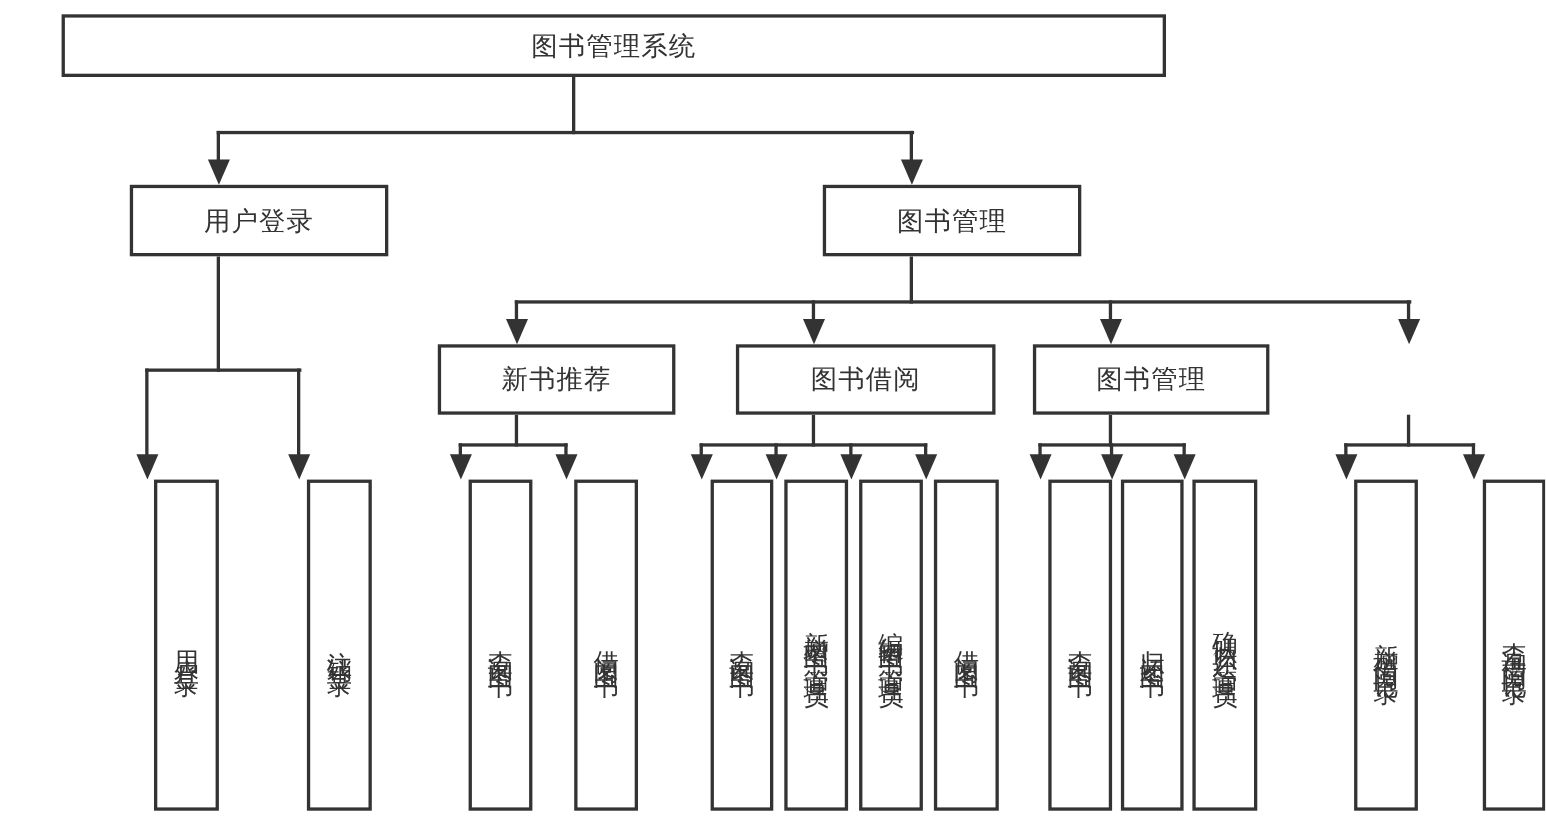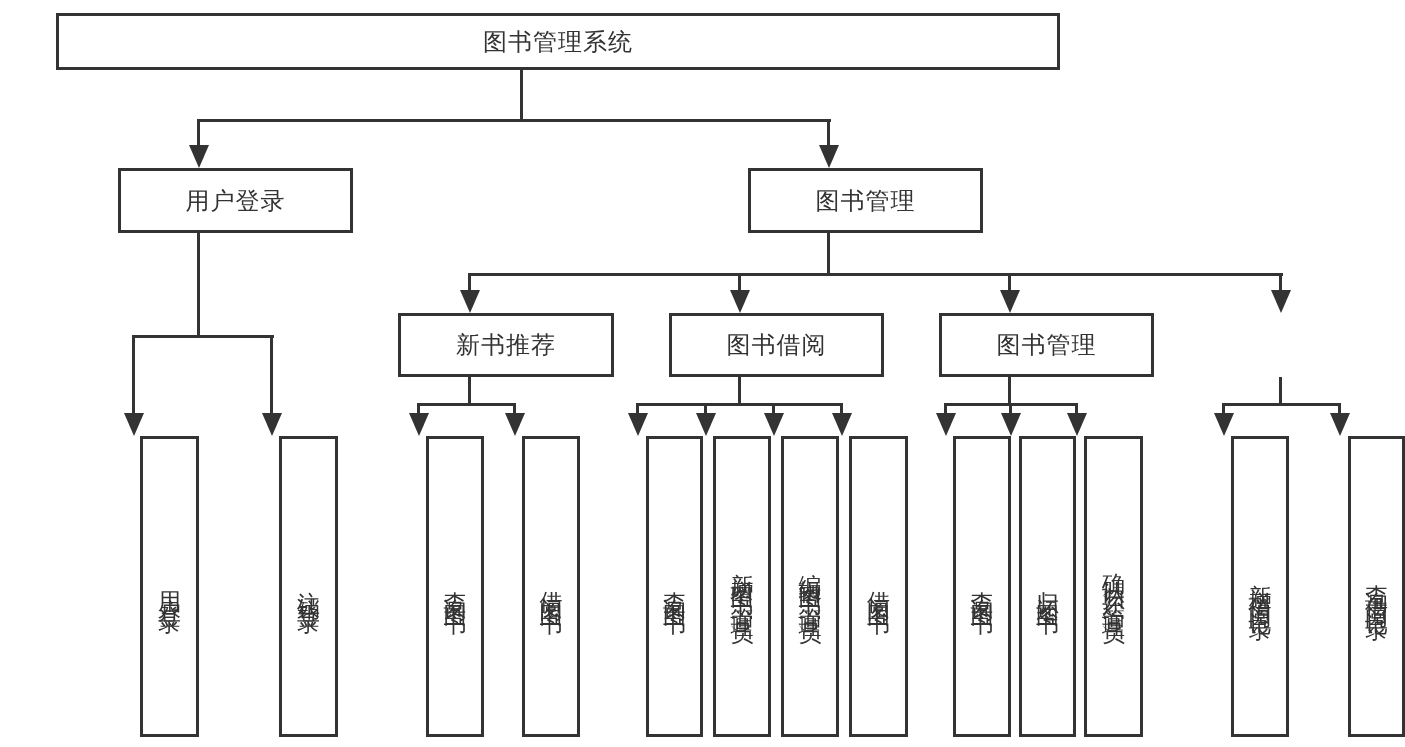--- a/index.html
+++ b/index.html
@@ -52,21 +52,21 @@
   <div class="box" style="left:82px;top:168px;width:235px;height:65px;">
     <span>用户登录</span>
   </div>
   <div class="box" style="left:712px;top:168px;width:235px;height:65px;">
     <span>图书管理</span>
   </div>
 
   <div class="box" style="left:362px;top:313px;width:216px;height:64px;justify-content:center;">
     <span>新书推荐</span>
   </div>
-  <div class="box" style="left:633px;top:313px;width:215px;height:64px;">
+  <div class="box" style="left:633px;top:313px;width:236px;height:64px;">
     <span>图书借阅</span>
   </div>
   <div class="box" style="left:903px;top:313px;width:215px;height:64px;">
     <span>图书管理</span>
   </div>
 
   <div class="box leaf" style="left:104px;top:436px;width:59px;height:301px;">
     <span class="vtext">用户登录</span>
   </div>
   <div class="box leaf" style="left:243px;top:436px;width:59px;height:301px;">

